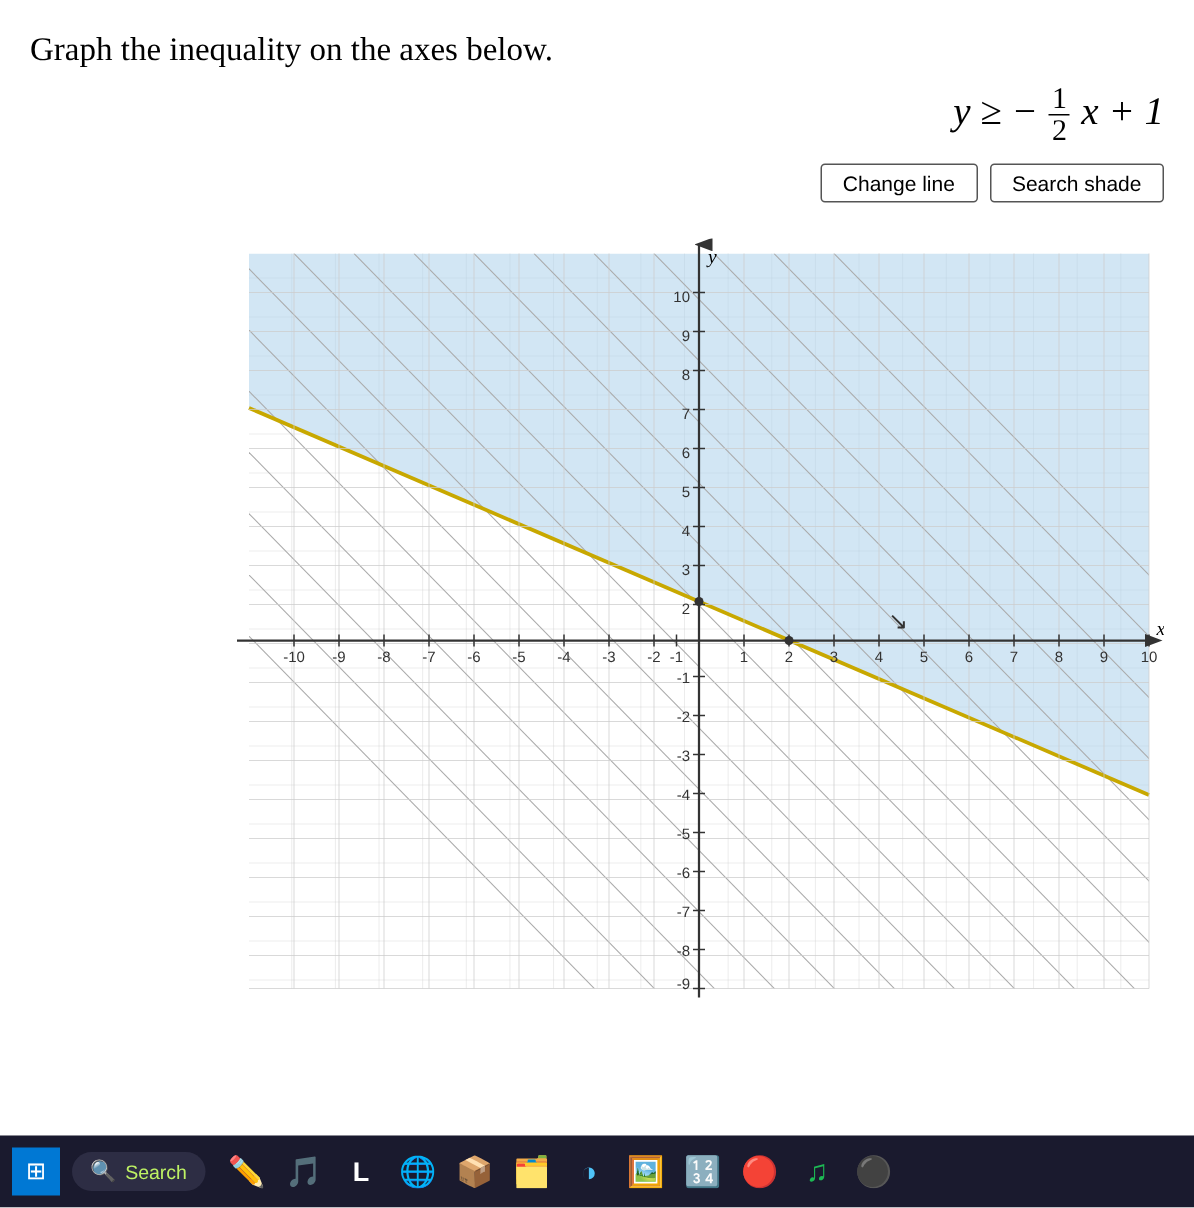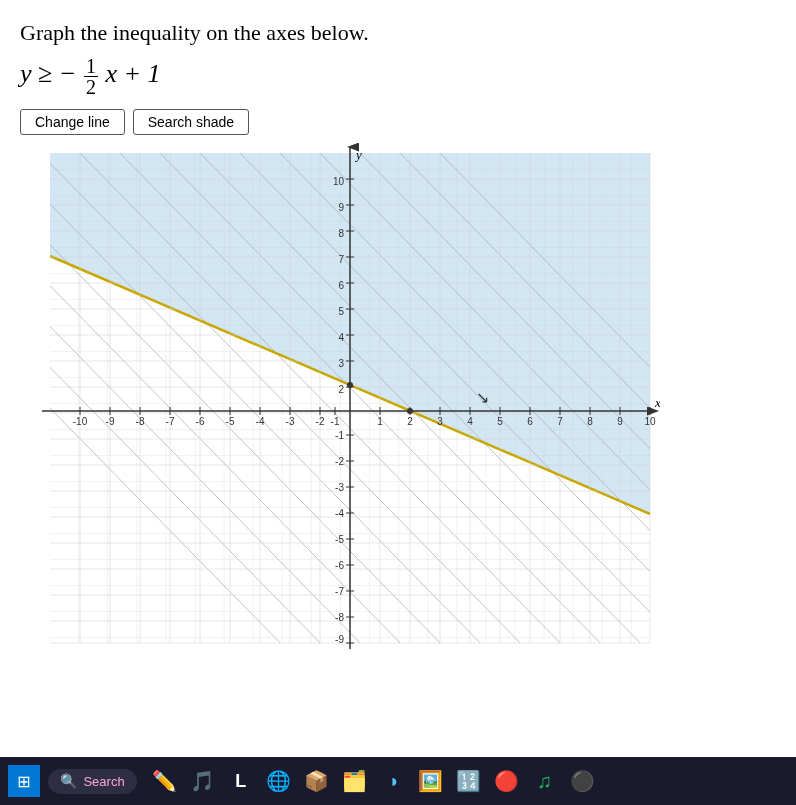--- a/index.html
+++ b/index.html
@@ -11,21 +11,21 @@
       overflow: hidden;
       display: flex;
       flex-direction: column;
     }
 
     .main-content {
       flex: 1;
       background: white;
       display: flex;
       flex-direction: column;
-      align-items: flex-start;
+      align-items: flex-end;
       padding: 20px 20px 10px 20px;
     }
 
     .page-title {
       font-size: 22px;
       font-weight: normal;
       align-self: flex-start;
       margin-bottom: 10px;
     }
 
@@ -55,21 +55,21 @@
     }
 
     .fraction .denominator {
       padding: 0 2px;
       font-size: 20px;
     }
 
     .buttons-row {
       display: flex;
       gap: 8px;
-      margin-bottom: 8px;
+      margin-bottom: 24px;
     }
 
     .btn {
       border: 1.5px solid #555;
       background: white;
       padding: 4px 14px;
       font-size: 14px;
       cursor: pointer;
       border-radius: 3px;
       font-family: Arial, sans-serif;
@@ -118,21 +118,21 @@
       cursor: pointer;
       flex: 0 0 auto;
     }
 
     .taskbar-search-icon {
       color: #aaa;
       font-size: 14px;
     }
 
     .taskbar-search-text {
-      color: #f9a8d4;
+      color: #bef264;
       font-size: 13px;
       font-family: Arial, sans-serif;
     }
 
     .taskbar-icons {
       display: flex;
       align-items: center;
       gap: 6px;
       margin-left: 4px;
     }

